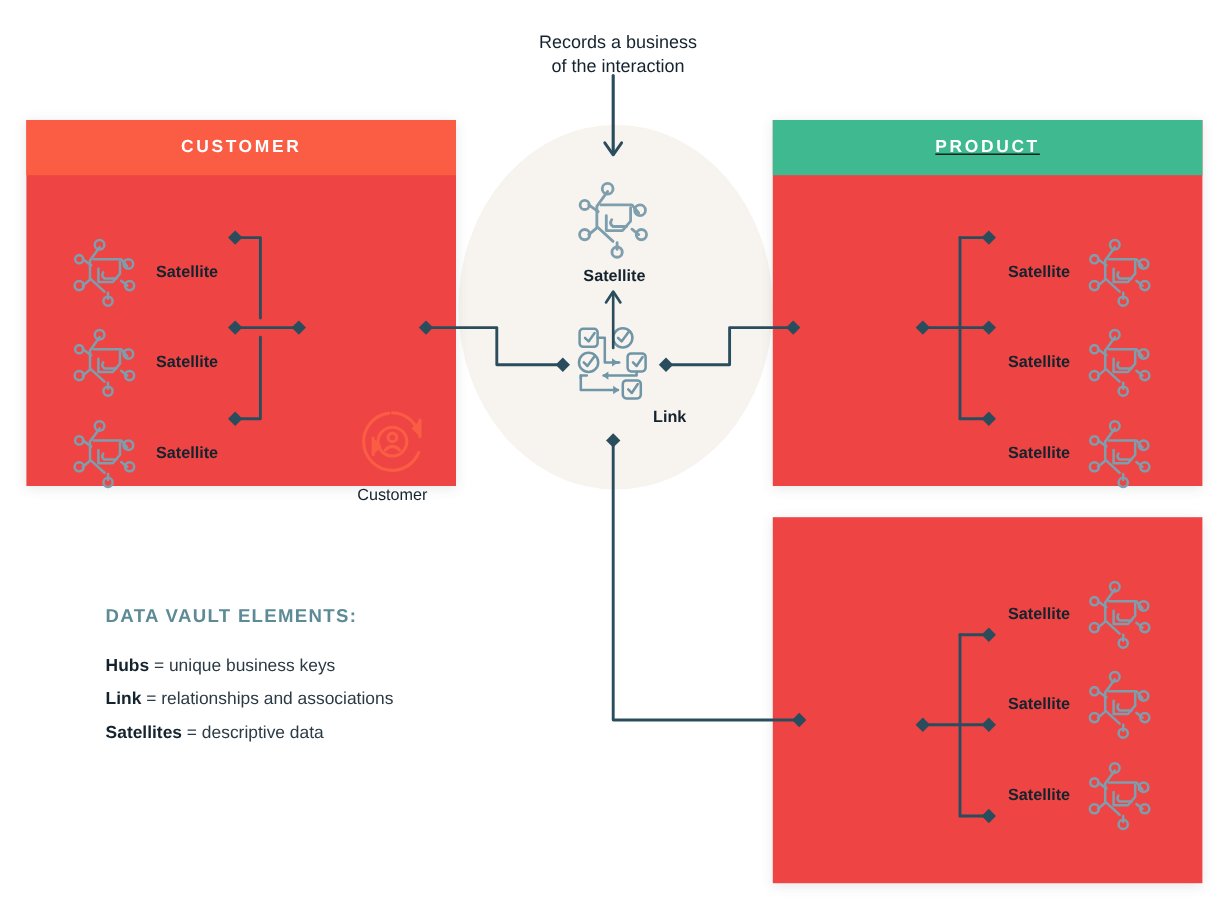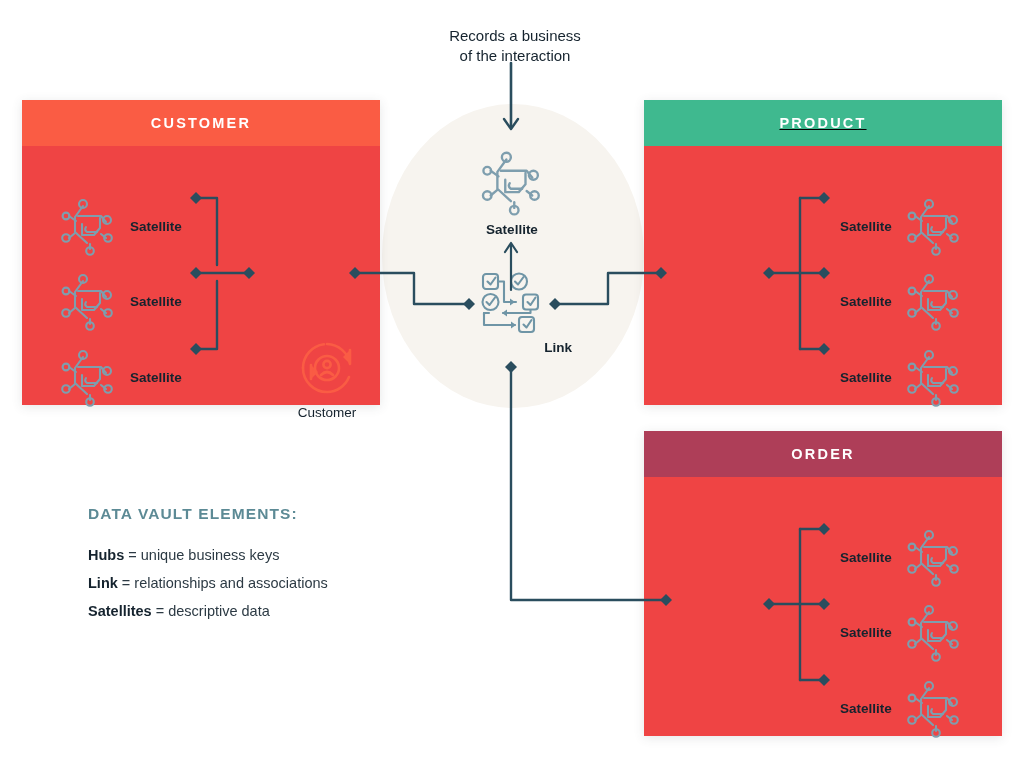--- a/index.html
+++ b/index.html
@@ -280,21 +280,20 @@
               <circle cx="52" cy="44" r="3.8"></circle>
               <circle cx="34" cy="57" r="3.8"></circle>
           </svg>
         </span>
       </div>
 
     </div>
   </div>
 
   <div class="panel" id="panel-order">
-    <div class="panel-header" style="background:#AE3E58">ORDER</div>
     <div class="panel-body" style="height:259px">
 
       <div class="rp-row rp-r1">
         <span class="sat-label">Satellite</span>
         <span class="sat-icon">
           <svg viewBox="0 0 64 64" width="64" height="64" fill="none" stroke="#7E9EAE" stroke-width="2.1" stroke-linecap="round" stroke-linejoin="round">
             <path d="M27 12 L19 23 L19 38 L31 49"></path>
               <path d="M22 22 L45 22 L50 28"></path>
             <path d="M26 30 L26 41 L38 41 L44 34 L44 24"></path>
               <path d="M30 33 Q28 36 31 38 L41 38"></path>

